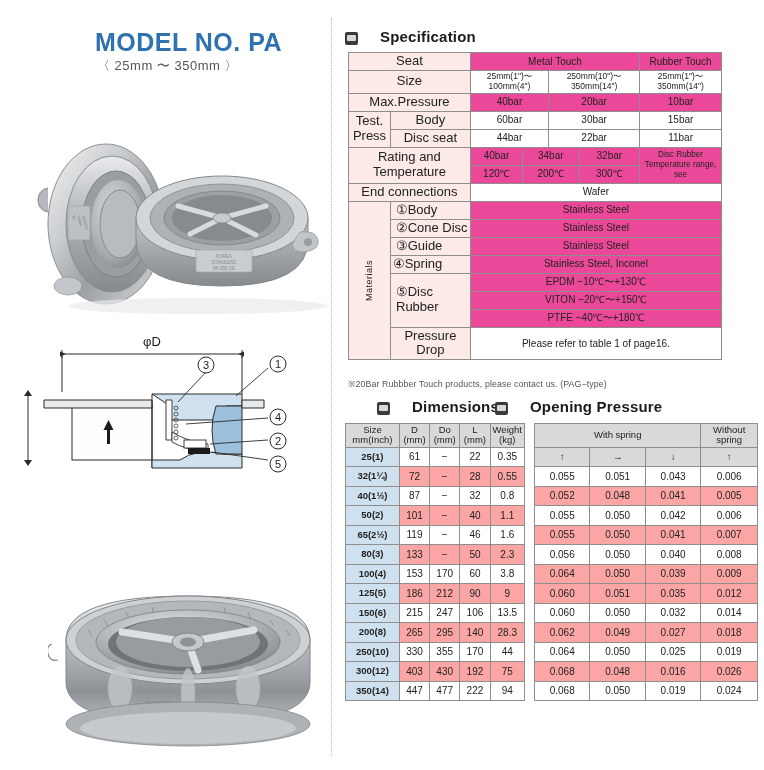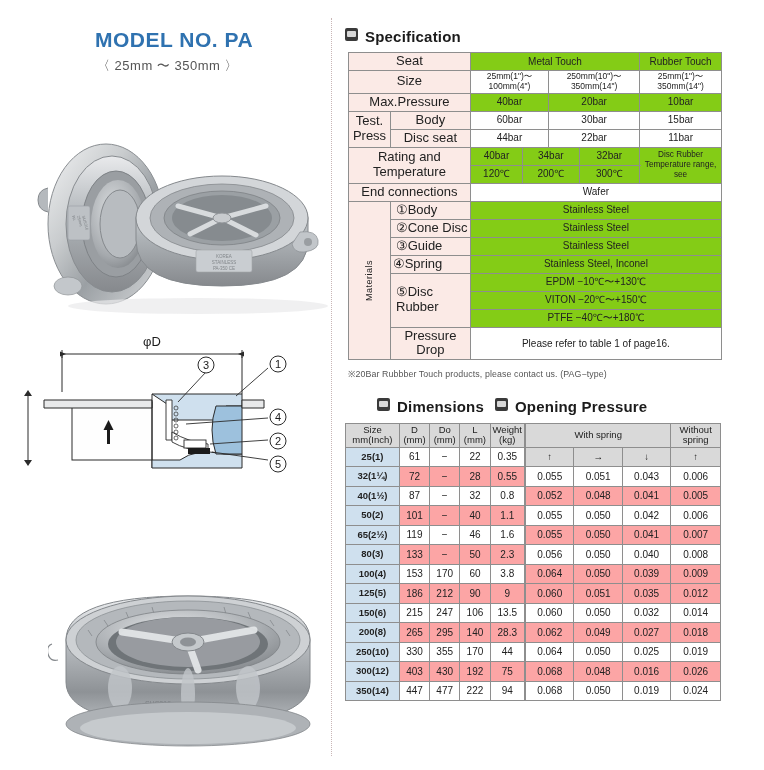--- a/index.html
+++ b/index.html
@@ -18,39 +18,39 @@
     position: absolute; left: 331px; top: 18px;
     width: 0; height: 738px;
     border-left: 1px dotted #c9b6b6;
   }
 
   
   .left { position: absolute; left: 0; top: 0; width: 331px; height: 770px; }
 
   .model-title {
     position: absolute; left: 95px; top: 28px;
-    font-size: 21px; font-weight: bold; letter-spacing: .5px;
+    font-size: 25px; font-weight: bold; letter-spacing: .5px;
     color: #2f72b0;
   }
   .model-range {
     position: absolute; left: 97px; top: 57px;
     font-size: 13px; color: #555; letter-spacing: .5px;
   }
 
   
   .photo { position: absolute; }
   .photo svg { display: block; }
 
   
   .drawing { position: absolute; left: 20px; top: 332px; width: 311px; height: 150px; }
 
   
   .right { position: absolute; left: 345px; top: 0; width: 419px; height: 770px; }
 
-  .sec-head { display: flex; align-items: flex-start; gap: 7px; }
+  .sec-head { display: flex; align-items: flex-end; gap: 22px; }
   .sec-icon {
     width: 13px; height: 13px; border-radius: 2px;
     background: #3a3a3a; position: relative; flex: none;
   }
   .sec-icon::after {
     content: ""; position: absolute; left: 2px; top: 3px;
     width: 9px; height: 6px; background: #d8d8d8; border-radius: 1px;
   }
   .sec-title { font-size: 15px; font-weight: bold; color: #1b1b1b; letter-spacing: .2px; }
 
@@ -62,47 +62,47 @@
     text-align: center;
     vertical-align: middle;
     padding: 1px 2px;
     line-height: 1.15;
   }
 
   
   #spec-table { font-size: 10px; }
   #spec-table td { height: 18px; }
   .lbl  { background: #fbeae6; font-size: 13px; }
-  .grey { background: #84cc16; }
+  .grey { background: #ec4899; }
   .white{ background: #ffffff; }
   .tiny { font-size: 8.5px; }
   .vlabel {
     background: #fbeae6; width: 13px; padding: 0;
   }
   .vlabel span {
     display: block;
     writing-mode: vertical-rl;
     transform: rotate(180deg);
     font-size: 9px; letter-spacing: .5px;
     white-space: nowrap;
     margin: 0 auto;
   }
   .rubber-note { font-size: 8.2px; line-height: 1.25; }
 
   .note {
-    font-size: 8.8px; color: #555; margin-top: 8px; letter-spacing: .1px;
+    font-size: 8.8px; color: #555; margin-top: 18px; letter-spacing: .1px;
   }
 
   
   .lower { position: absolute; left: 0; top: 398px; width: 419px; }
   .lower-heads { display: flex; }
   .lower-heads > div:first-child { width: 150px; padding-left: 32px; }
   .lower-tables { display: flex; margin-top: 8px; }
   .dim-wrap { width: 180px; }
-  .op-wrap  { width: 196px; }
+  .op-wrap  { width: 224px; margin-left: 9px; }
 
   #dim-table, #op-table { font-size: 10px; }
   #dim-table td, #op-table td { height: 19.5px; }
   #dim-table thead td, #op-table thead td { background: #d9d9d9; font-size: 9.5px; }
   #dim-table thead td.hd2 { line-height: 1.1; }
   .sizecol { background: #cfe0ee; font-weight: bold; font-size: 9.5px; }
   .rw-a { background: #ffffff; }
   .rw-b { background: #fca5a5; }
   .arrow { font-size: 12px; line-height: 1; }
   .op-sub { font-size: 8.5px; line-height: 1.08; }

